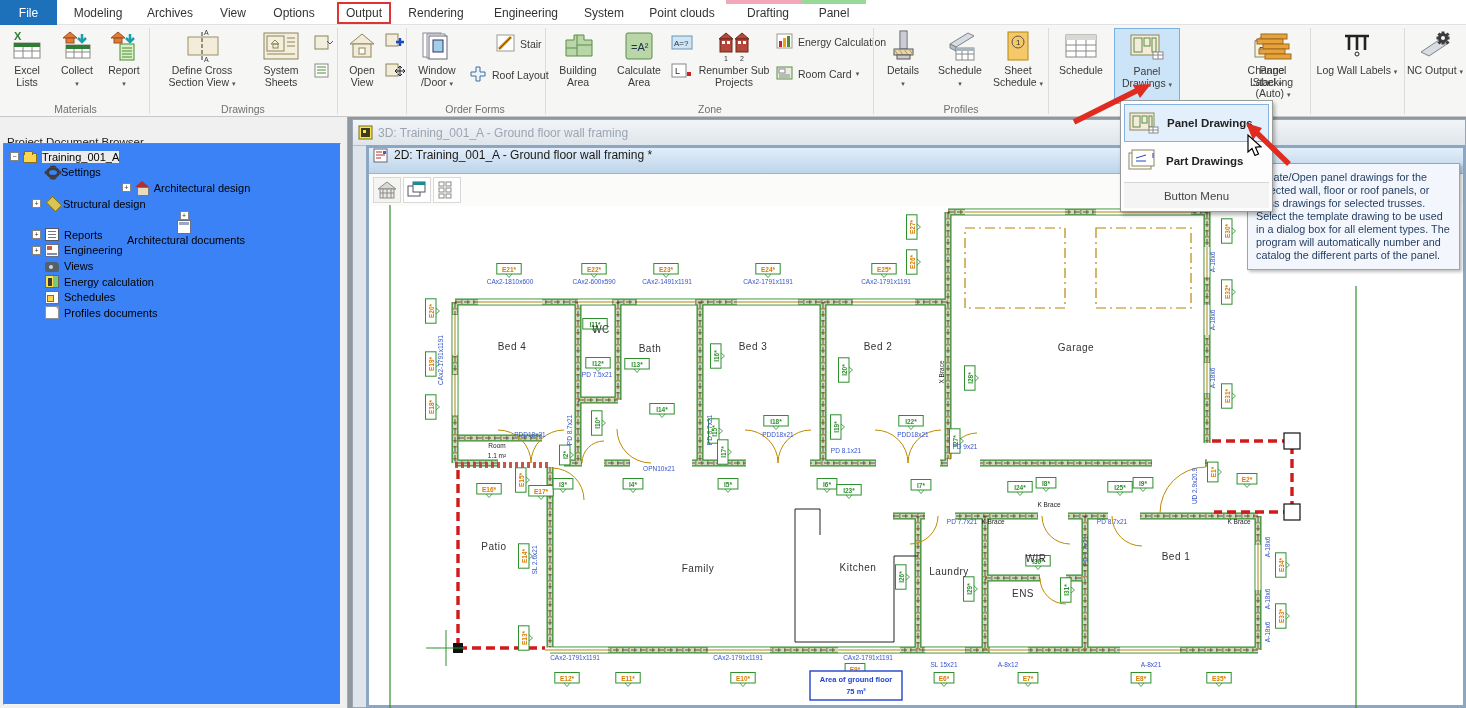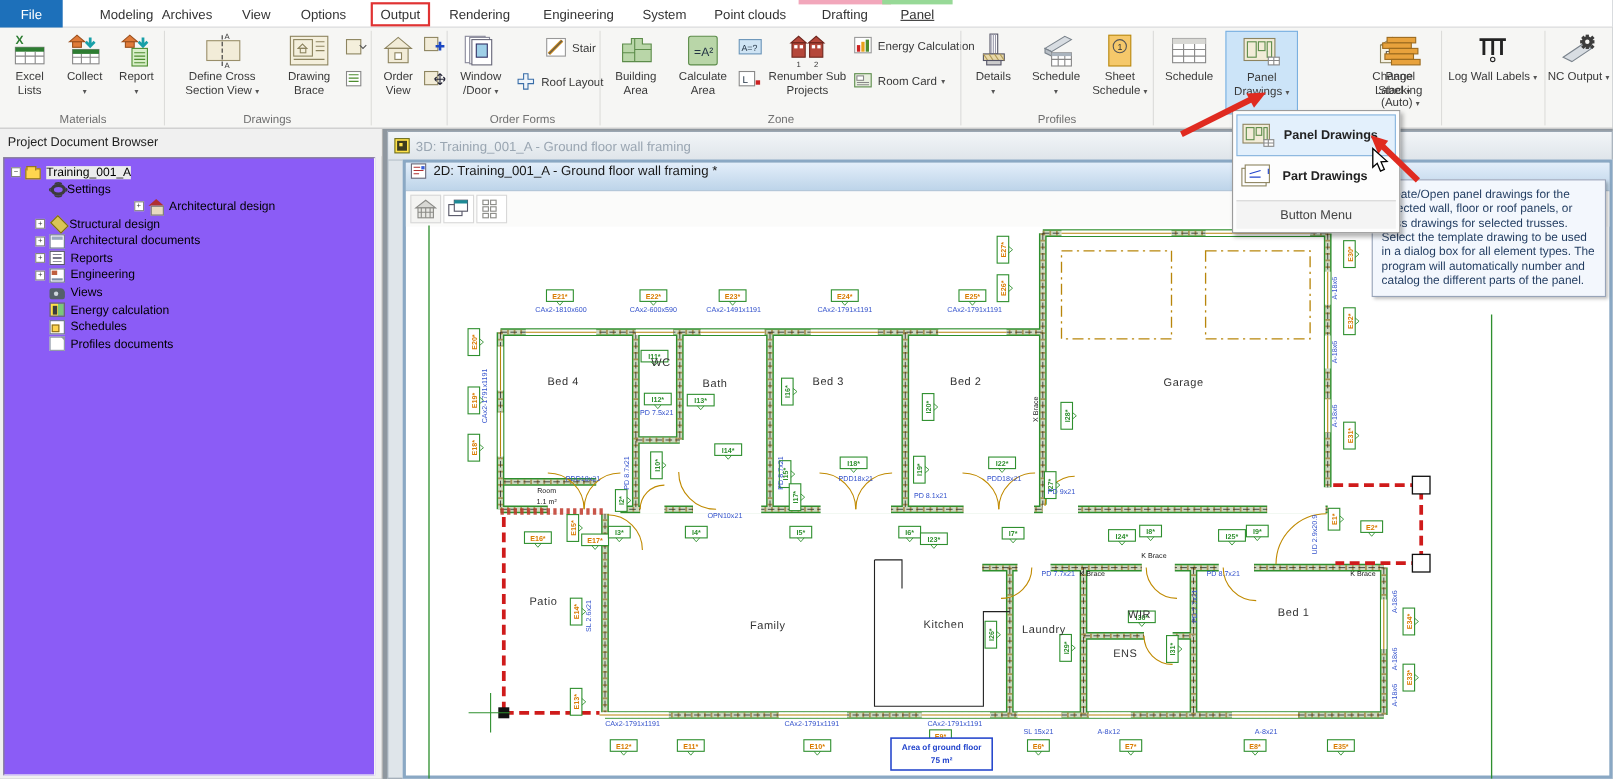--- a/index.html
+++ b/index.html
@@ -22,22 +22,22 @@
   .rbtn { position:absolute; top:3px; height:76px; display:flex; flex-direction:column; align-items:center; cursor:default; }
   .rbtn .ric { height:36px; display:flex; align-items:center; justify-content:center; }
   .rbtn .rlb { font-size:10.5px; line-height:11.5px; color:#3a3a3a; text-align:center; margin-top:1px; }
   .rbtn.hl { background:#cce4f8; border:1px solid #7ab0e0; }
   .caret { font-size:7px; color:#555; }
   .smallcol { position:absolute; display:flex; flex-direction:column; gap:8px; }
   .srow { position:absolute; display:flex; align-items:center; gap:4px; font-size:10.5px; color:#3a3a3a; height:18px; cursor:default; }
 
   
   .sidebar { position:absolute; left:0; top:117px; width:348px; height:591px; background:#f0f0f0; border-right:1px solid #a9a9a9; z-index:10; }
-  .sb-title { height:25px; display:flex; align-items:center; padding-left:7px; font-size:11.5px; color:#222; background:#f0f0f0; }
-  .sb-tree { position:absolute; left:3px; top:26px; right:6px; bottom:3px; background:#8b5cf6;
+  .sb-title { height:25px; display:flex; align-items:center; padding-left:7px; font-size:11.5px; color:#222; background:#f0f0f0;margin-top:12px; }
+  .sb-tree { position:absolute; left:3px; top:26px; right:6px; bottom:3px; background:#3b82f6;
              border:1px solid #828282; border-right-color:#f4f4f4; border-bottom-color:#f4f4f4; overflow:hidden; padding-top:5px; }
   .trow { display:flex; align-items:center; height:15.6px; font-size:11px; color:#000; white-space:nowrap; cursor:default; }
   .texp { width:9px; height:9px; border:1px solid #848484; background:#fff; font:7px/7px "Liberation Sans",sans-serif; color:#333;
           display:inline-flex; align-items:center; justify-content:center; margin-right:4px; flex:0 0 9px; }
   .texp.none { visibility:hidden; }
   .ti { width:14px; height:13px; display:inline-block; position:relative; margin-right:5px; flex:0 0 14px; }
   .ti-folder { background:#ffd threshold54f; }
   .ti-folder { background:#ffd54f; border:1px solid #8a6d1f; height:10px; margin-top:3px; }
   .ti-folder::before { content:""; position:absolute; left:0; top:-3px; width:7px; height:3px; background:#ffd54f; border:1px solid #8a6d1f; border-bottom:none; }
   .ti-gear { border:3px solid #3c3c3c; border-radius:50%; width:11px; height:11px; margin:1px;
@@ -113,31 +113,31 @@
            font-size:11.5px; color:#444; background:#f4f4f4; }
   .tooltip { position:absolute; left:1247px; top:163px; width:213px; background:#f3f7fd; border:1px solid #98a4b8;
              box-shadow:2px 2px 3px rgba(0,0,0,.25); z-index:38; padding:7px 8px; font-size:10.8px; line-height:13px; color:#1f3a5f; }
   .overlay { position:absolute; left:0; top:0; width:1466px; height:708px; z-index:50; pointer-events:none; }
 </style>
 </head>
 <body>
 
 <div class="tabbar" id="tabbar">
     <div class="tab file" style="left: 0px; width: 57px;">File</div>
-    <div class="tab " style="left: 68px; width: 60px; margin-left: 17px;">Modeling</div>
+    <div class="tab " style="left: 68px; width: 60px;">Modeling</div>
     <div class="tab " style="left: 140px; width: 60px;">Archives</div>
     <div class="tab " style="left: 210px; width: 46px;">View</div>
     <div class="tab " style="left: 264px; width: 60px;">Options</div>
     <div class="tab redbox" style="left: 336px; width: 56px;">Output</div>
     <div class="tab " style="left: 402px; width: 68px;">Rendering</div>
     <div class="tab " style="left: 488px; width: 76px;">Engineering</div>
     <div class="tab " style="left: 578px; width: 52px;">System</div>
     <div class="tab " style="left: 642px; width: 80px;">Point clouds</div>
     <div class="tab pink" style="left: 732px; width: 72px;">Drafting</div>
-    <div class="tab green" style="left: 806px; width: 56px; text-decoration: underline;">Panel</div>
+    <div class="tab green" style="left: 806px; width: 56px;">Panel</div>
   </div>
 
 <div class="ribbon">
 
   <div class="rbtn" style="left:4px;width:46px">
     <span class="ric">
       <svg width="30" height="32">
           <text x="2" y="10" font-size="11" font-weight="bold" fill="#2e7d32">X</text>
           <rect x="2" y="13" width="26" height="15" fill="#fff" stroke="#888"></rect>
           <rect x="2" y="13" width="26" height="4" fill="#2e7d32"></rect>
@@ -188,21 +188,21 @@
   <div class="rbtn" style="left:251px;width:60px">
     <span class="ric">
       <svg width="38" height="32">
           <rect x="2" y="3" width="34" height="26" fill="#f4efdc" stroke="#8d845f"></rect>
           <rect x="5" y="6" width="17" height="15" fill="none" stroke="#8d845f"></rect>
           <path d="M9 14 L13 10 L17 14 Z" fill="none" stroke="#8d845f"></path>
           <rect x="11" y="14" width="5" height="4" fill="none" stroke="#8d845f"></rect>
           <path d="M25 8h8M25 12h8M25 16h8M5 24h28" stroke="#8d845f"></path>
         </svg>
     </span>
-      <span class="rlb">Drawing Brace</span>
+      <span class="rlb">System Sheets</span>
   </div>
   <div class="smallcol" style="left:314px;top:10px">
     <span><svg width="20" height="16">
           <rect x="1" y="1" width="13" height="13" fill="#f4efdc" stroke="#8d845f"></rect>
           <path d="M16 6l3 3 3-3" stroke="#555" fill="none" transform="translate(-3,0)"></path>
         </svg></span>
     <span><svg width="20" height="16">
           <rect x="1" y="1" width="13" height="13" fill="#fff" stroke="#888"></rect>
           <path d="M3 4h9M3 7h9M3 10h9" stroke="#4c8c2e"></path>
         </svg></span>
@@ -211,21 +211,21 @@
   <div class="grp-label" style="left:152px;width:182px">Drawings</div>
 
   <div class="rbtn" style="left:340px;width:44px">
     <span class="ric">
       <svg width="32" height="32">
           <path d="M4 14 L16 4 L28 14 Z" fill="#f2ecd8" stroke="#8d845f"></path>
           <rect x="7" y="14" width="18" height="13" fill="#f2ecd8" stroke="#8d845f"></rect>
           <rect x="13" y="18" width="6" height="6" fill="#fff" stroke="#8d845f"></rect>
         </svg>
     </span>
-      <span class="rlb">Order View</span>
+      <span class="rlb">Open View</span>
   </div>
   <div class="smallcol" style="left:385px;top:8px">
     <span><svg width="20" height="18">
           <rect x="1" y="1" width="12" height="12" fill="#f2ecd8" stroke="#8d845f"></rect>
           <path d="M15 5v8M11 9h8" stroke="#1b47c2" stroke-width="2.4"></path>
         </svg></span>
     <span><svg width="20" height="18">
           <rect x="1" y="1" width="12" height="12" fill="#f2ecd8" stroke="#8d845f"></rect>
           <path d="M15 3v10M10 8h10M15 3l-2 2M15 3l2 2M15 13l-2-2M15 13l2-2M10 8l2-2M10 8l2 2M20 8l-2-2M20 8l-2 2" stroke="#223" fill="none"></path>
         </svg></span>
@@ -458,21 +458,21 @@
       <div class="trow" style="padding-left: 28px; justify-content: center;">
         <span class="texp">+</span>
         <span class="ti ti-house"></span>
         <span>Architectural design</span>
       </div>
       <div class="trow" style="padding-left: 28px;">
         <span class="texp">+</span>
         <span class="ti ti-cube"></span>
         <span>Structural design</span>
       </div>
-      <div class="trow" style="padding-left: 28px;">
+      <div class="trow" style="padding-left: 28px; flex-direction: column;">
         <span class="texp">+</span>
         <span class="ti ti-doc"></span>
         <span>Architectural documents</span>
       </div>
       <div class="trow" style="padding-left: 28px;">
         <span class="texp">+</span>
         <span class="ti ti-report"></span>
         <span>Reports</span>
       </div>
       <div class="trow" style="padding-left: 28px;">

